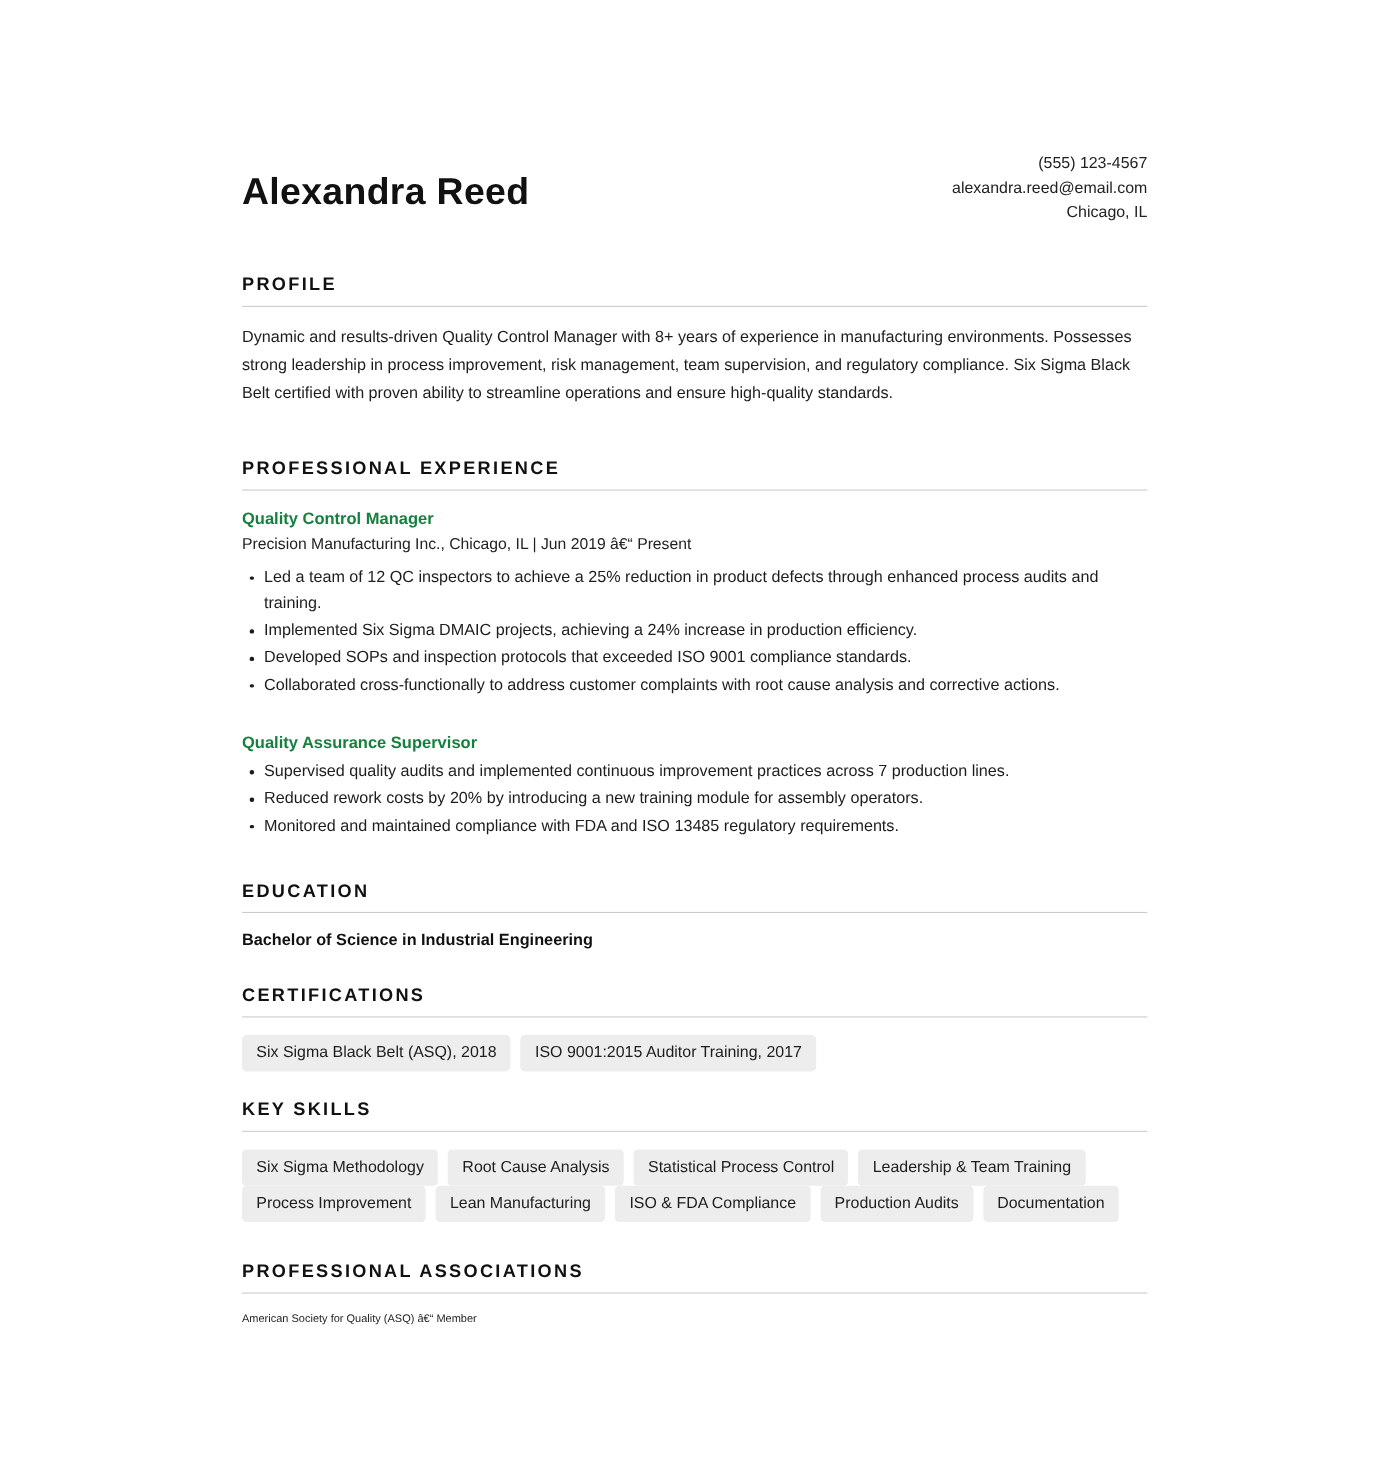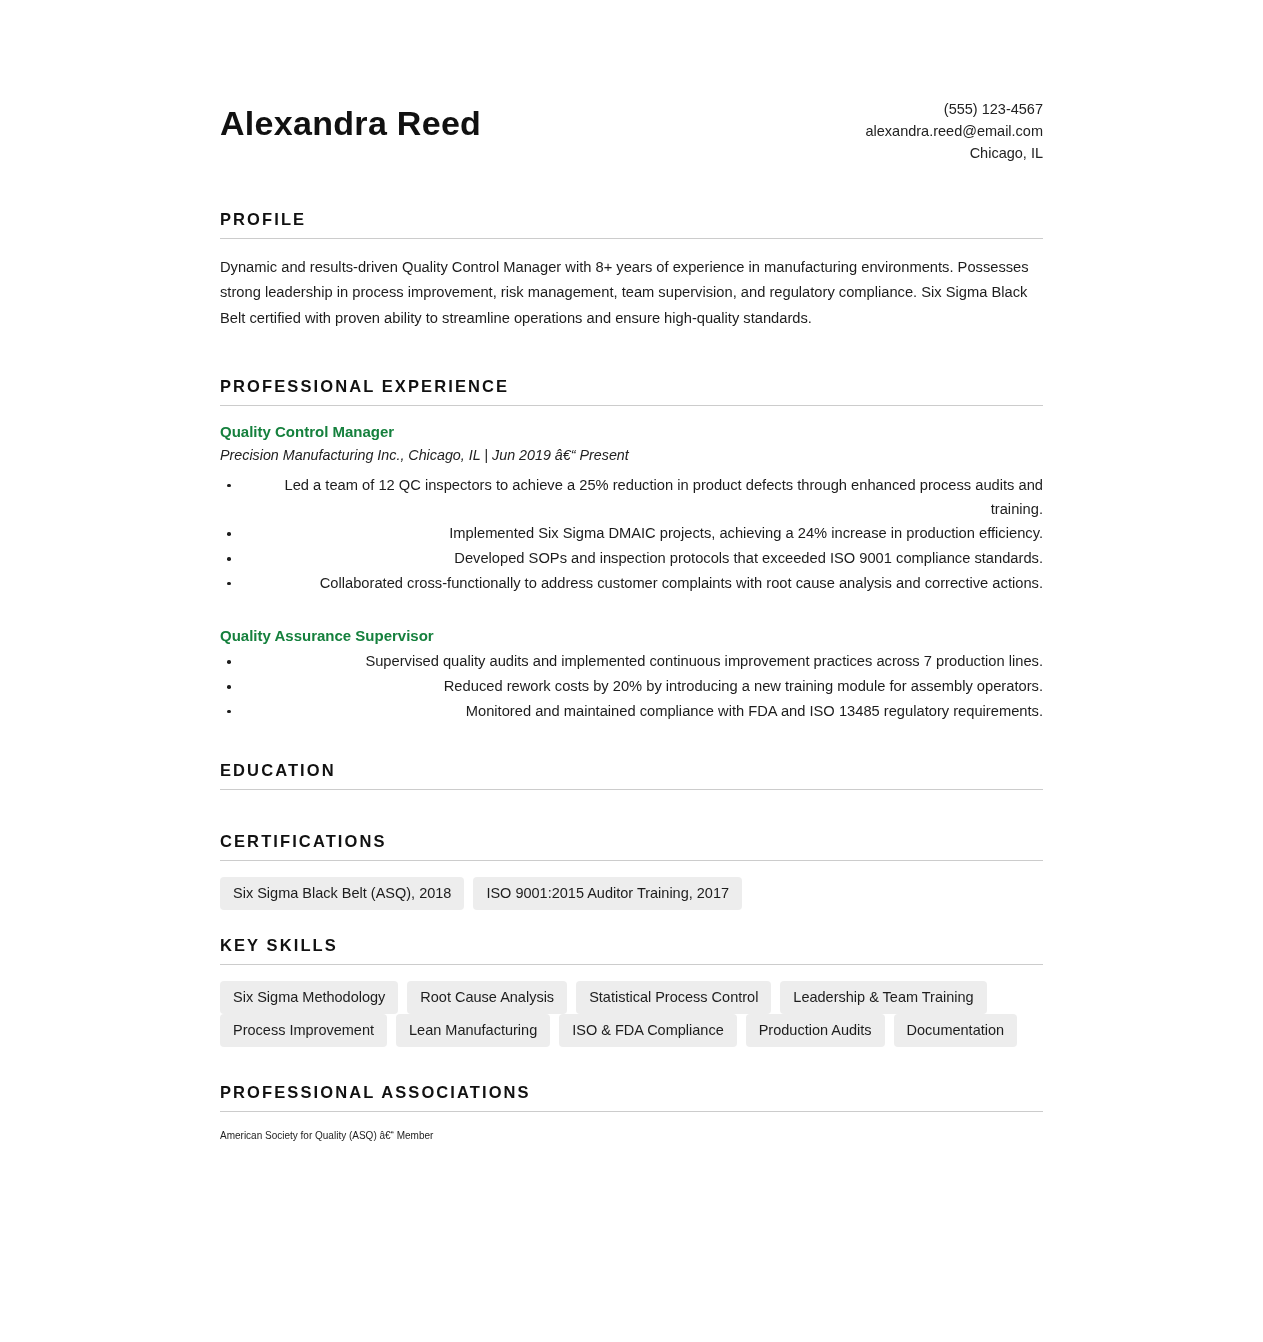--- a/index.html
+++ b/index.html
@@ -21,23 +21,24 @@
     padding: 96px 220px 60px 220px;
     background: #ffffff;
   }
   .sheet {
     width: 823px;
   }
 
   
   .header {
     display: flex;
-    align-items: flex-start;
+    align-items: center;
     justify-content: space-between;
     margin-bottom: 46px;
+    margin-top: 40px;
   }
   .name {
     font-size: 34px;
     font-weight: bold;
     letter-spacing: 0.3px;
     line-height: 1.15;
     color: #111111;
     margin: 0;
     padding-top: 8px;
     white-space: nowrap;
@@ -85,38 +86,36 @@
   .job + .job { margin-top: 30px; }
   .job-title {
     font-size: 15px;
     font-weight: bold;
     color: #15803d;
     margin: 0 0 5px 0;
     line-height: 1.3;
   }
   .job-meta {
     font-size: 14.3px;
-    font-style: italic;
     color: #222222;
     margin: 0 0 8px 0;
     line-height: 1.35;
   }
   ul.bullets {
     list-style: none;
     margin: 0;
     padding: 0;
   }
   ul.bullets li {
     position: relative;
     padding-left: 20px;
     font-size: 14.7px;
     line-height: 1.62;
     color: #1d1d1d;
     margin-bottom: 1px;
-    text-align: right;
   }
   ul.bullets li::before {
     content: "";
     position: absolute;
     left: 7px;
     top: 10px;
     width: 3.5px;
     height: 3.5px;
     border-radius: 50%;
     background: #1d1d1d;
@@ -206,20 +205,21 @@
           <li>Monitored and maintained compliance with FDA and ISO 13485 regulatory requirements.</li>
         </ul>
       </div>
     </div>
 
     <div class="gap-md"></div>
 
     <div class="section">
       <h2 class="section-title">EDUCATION</h2>
       <div class="rule"></div>
+      <div class="edu-degree">Bachelor of Science in Industrial Engineering</div>
     </div>
 
     <div class="gap-sm"></div>
 
     <div class="section">
       <h2 class="section-title">CERTIFICATIONS</h2>
       <div class="rule"></div>
       <div class="pills">
         <span class="pill">Six Sigma Black Belt (ASQ), 2018</span>
         <span class="pill">ISO 9001:2015 Auditor Training, 2017</span>

